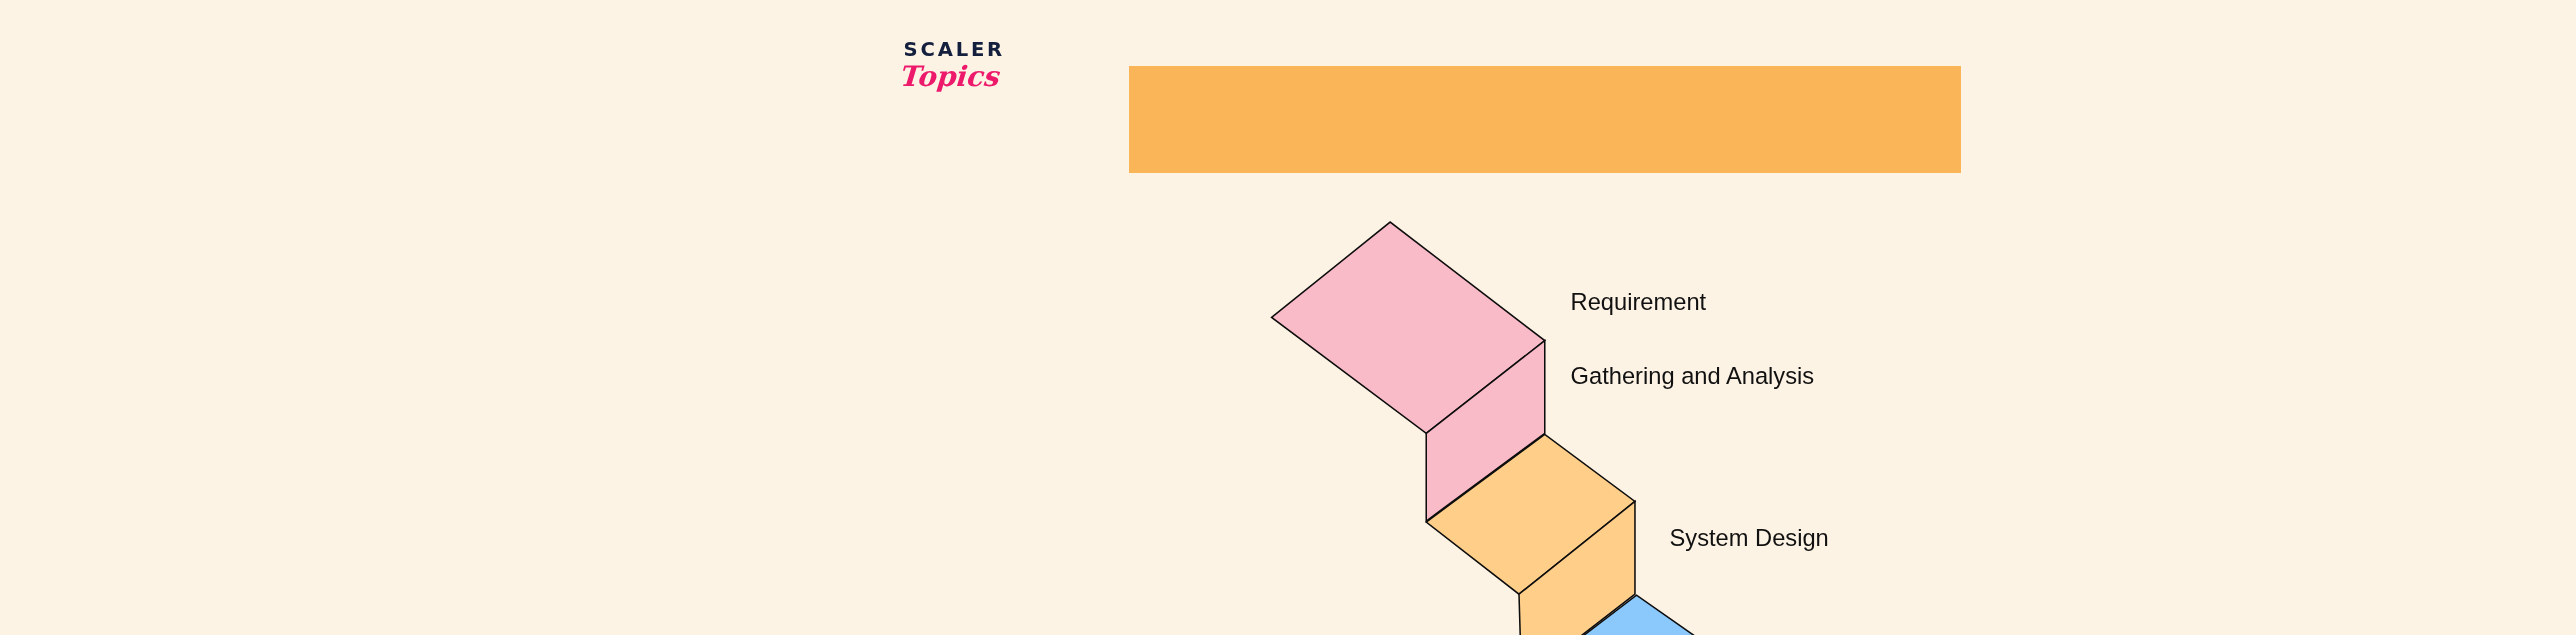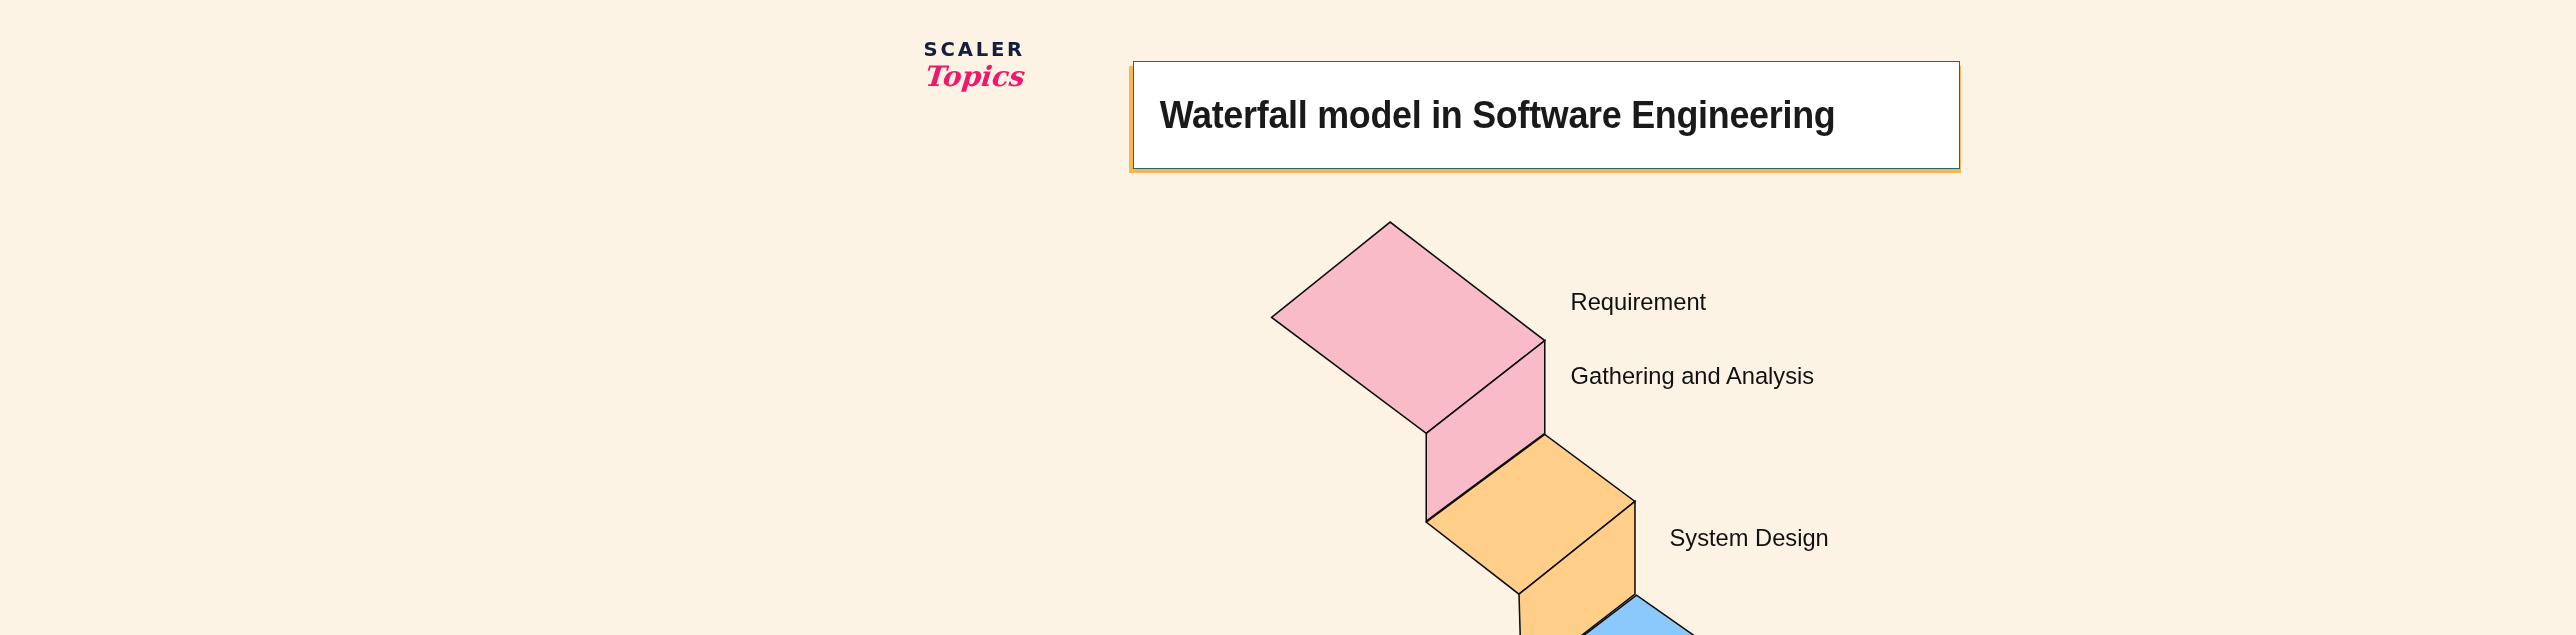--- a/index.html
+++ b/index.html
@@ -22,21 +22,21 @@
     background: #fdf3e5;
   }
 
   
   .logo {
     position: absolute;
     left: 901px;
     top: 40px;
     width: 124px;
     height: 82px;
-    text-align: right;
+    text-align: left;
     user-select: none;
   }
   .logo-scaler {
     display: block;
     font-family: "DejaVu Sans", sans-serif;
     font-weight: 700;
     font-size: 19.6px;
     letter-spacing: 2.8px;
     color: #131f3d;
     line-height: 1;
@@ -118,23 +118,20 @@
 <body style="background: rgb(253, 243, 229);">
 
 <div id="canvas" style="background: rgb(253, 243, 229);">
 
   <div class="logo">
     <span class="logo-scaler">SCALER</span>
     <span class="logo-topics">Topics</span>
   </div>
 
   <div class="title-shadow"></div>
-  <div class="title-card">
-    <div class="title-text">Waterfall model in Software Engineering</div>
-  </div>
 
   <div class="diagram">
     <svg viewBox="0 0 1560 760" xmlns="http://www.w3.org/2000/svg">
 
       <g>
         <polygon class="step-face" points="40,245 270,60 570,290 340,470" fill="#f9bbc8"></polygon>
         <polygon class="step-face" points="340,470 570,290 570,470 340,640" fill="#f9bbc8"></polygon>
         <text class="step-label" x="620" y="218">Requirement</text>
         <text class="step-label" x="620" y="362">Gathering and Analysis</text>
       </g>

